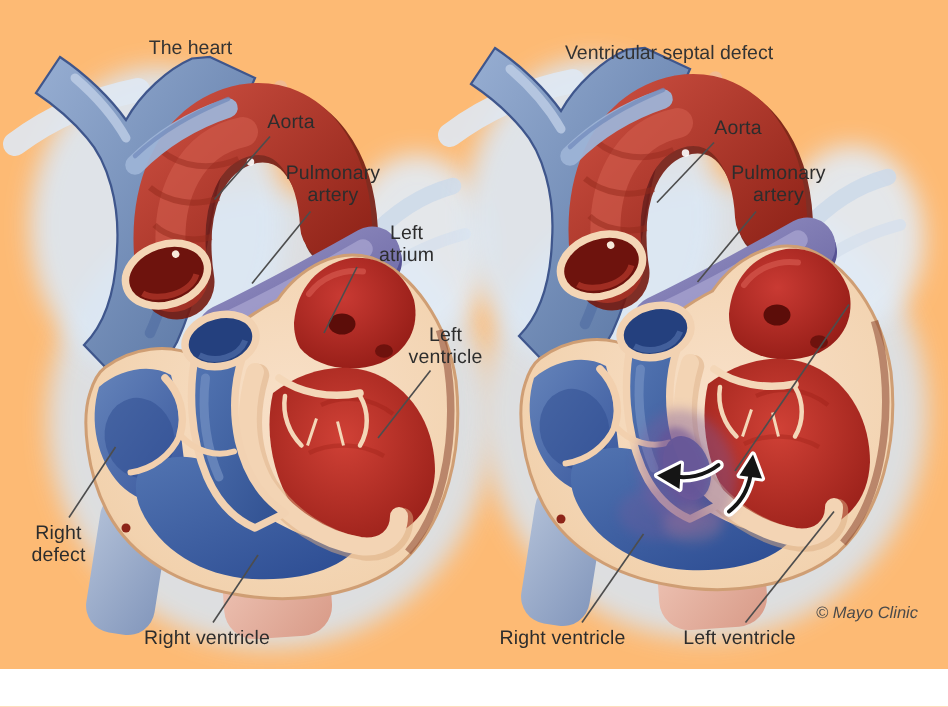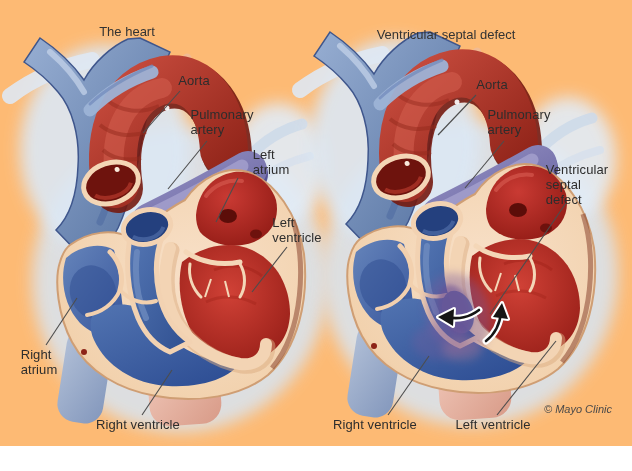--- a/index.html
+++ b/index.html
@@ -4,21 +4,21 @@
 <style>
   html,body{margin:0;padding:0;background:#ffffff;}
   #stage{
     position:relative;width:632px;height:446px;background:#fdba74;overflow:hidden;
     font-family:"Liberation Sans","DejaVu Sans",sans-serif;
   }
   #artwork{position:absolute;left:0;top:0;}
   .lbl{
     position:absolute;transform:translateX(-50%);
     font-size:13px;line-height:15px;color:#2d2d2d;
-    white-space:pre;letter-spacing:0.1px;
+    text-align:center;white-space:pre;letter-spacing:0.1px;
   }
   .panel-title{
     position:absolute;transform:translateX(-50%);
     font-size:13px;line-height:15px;color:#333333;white-space:pre;text-align:center;
   }
   .credit{
     position:absolute;font-size:11px;line-height:13px;color:#4a4a4a;white-space:pre;font-style:italic;
   }
 </style>
 </head>
@@ -207,26 +207,23 @@
   <div class="panel-title" style="left:446px;top:27px">Ventricular septal defect</div>
 
   <div class="lbl" style="left:194px;top:73px">Aorta</div>
   <div class="lbl" style="left:222px;top:107px">Pulmonary
 artery</div>
   <div class="lbl" style="left:271px;top:147px">Left
 atrium</div>
   <div class="lbl" style="left:297px;top:215px">Left
 ventricle</div>
   <div class="lbl" style="left:39px;top:347px">Right
-atrium</div>
+defect</div>
   <div class="lbl" style="left:138px;top:417px">Right ventricle</div>
 
   <div class="lbl" style="left:492px;top:77px">Aorta</div>
   <div class="lbl" style="left:519px;top:107px">Pulmonary
 artery</div>
-  <div class="lbl" style="left:577px;top:162px">Ventricular
-septal
-defect</div>
   <div class="lbl" style="left:375px;top:417px">Right ventricle</div>
   <div class="lbl" style="left:493px;top:417px">Left ventricle</div>
 
   <div class="credit" style="right:20px;top:403px">© Mayo Clinic</div>
 </div>
 
 </body></html>

